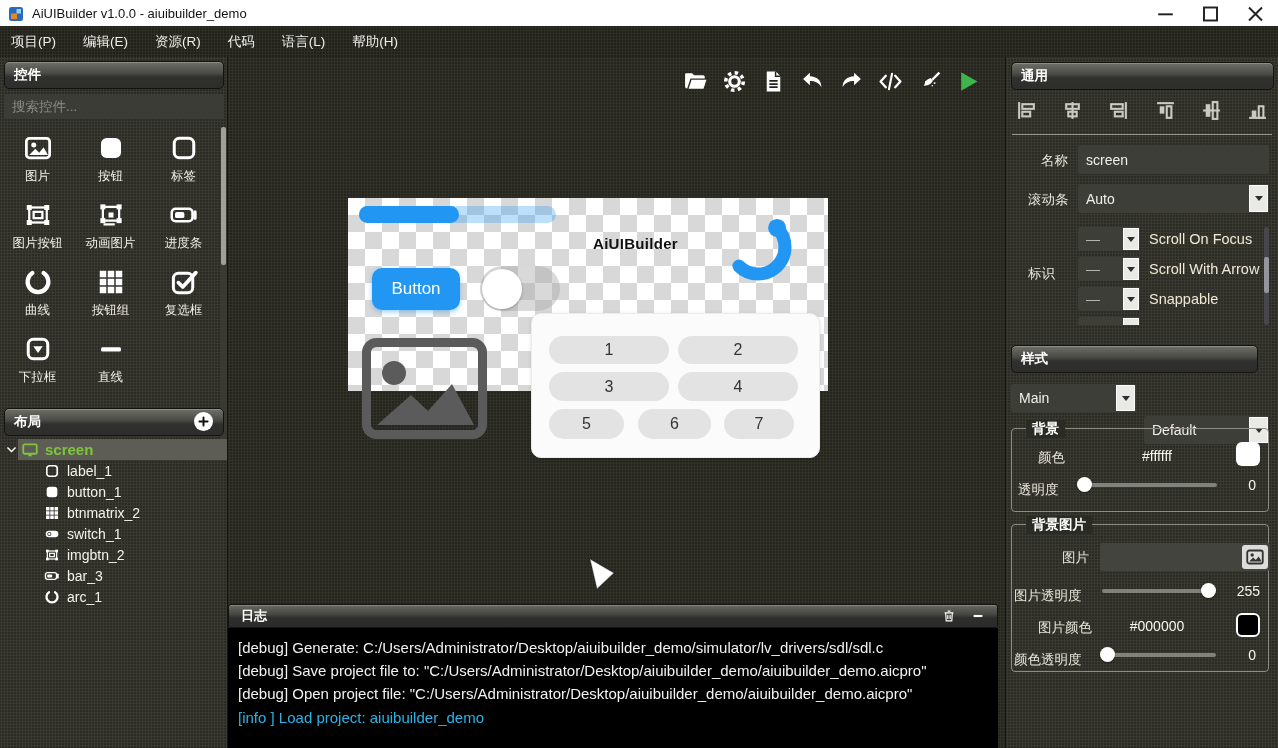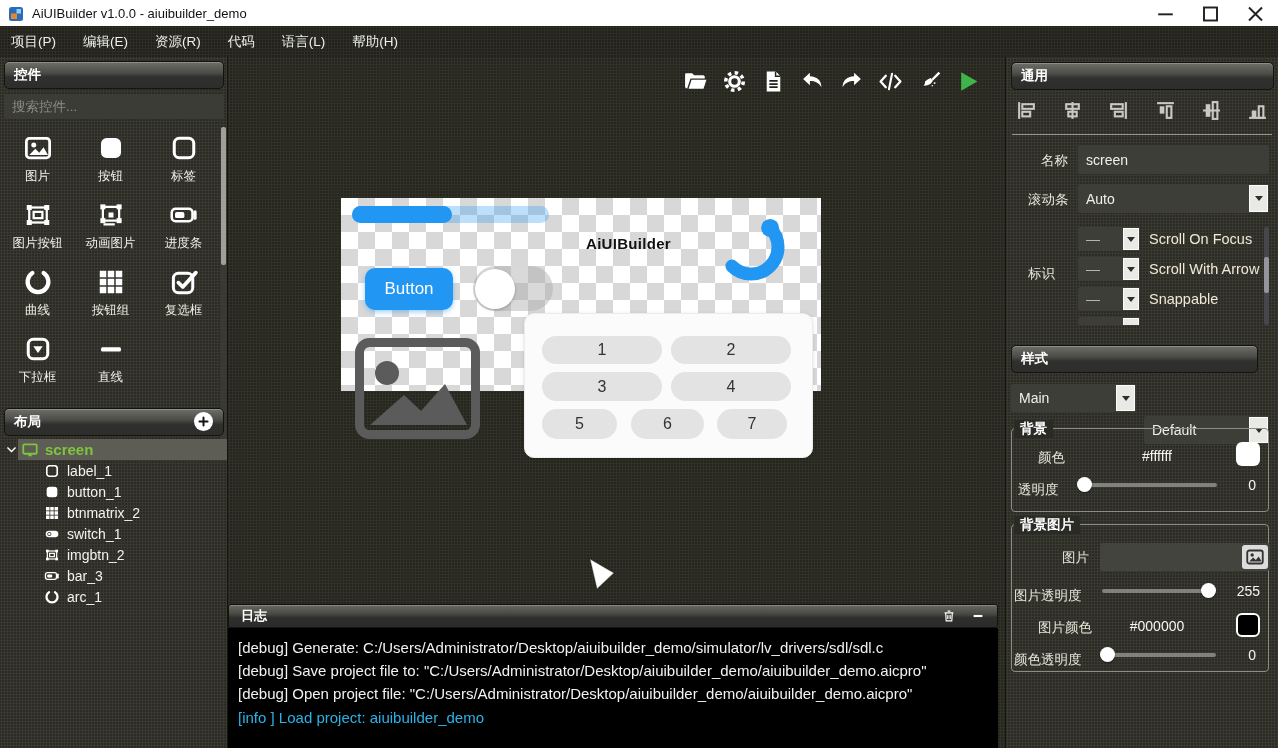--- a/index.html
+++ b/index.html
@@ -63,21 +63,21 @@
   #tree-root-icon { position:relative; width:18px; height:18px; margin-left:3px; color:#7ec53e; }
   #tree-root-label { position:relative; margin-left:6px; color:#7ec53e; font-weight:bold; font-size:15px; }
   .tree-child { height:21px; display:flex; align-items:center; padding-left:44px; }
   .tree-child .ticon { width:16px; height:16px; color:#fff; flex:none; }
   .tree-child .tlabel { margin-left:7px; font-size:14px; color:#f4f2ea; }
   
   #center { left:228px; top:57px; width:777px; height:691px; }
   #toolbar { position:absolute; right:24px; top:12px; display:flex; gap:14px; }
   .tool { width:25px; height:25px; color:#fff; }
   .tool.run { color:#3eb54a; }
-  #design-canvas { position:absolute; left:113px; top:141px; width:480px; height:193px;
+  #design-canvas { position:absolute; left:120px; top:141px; width:480px; height:193px;
     background-color:#fff;
     background-image:
       linear-gradient(45deg,#d8d8d8 25%,transparent 25%,transparent 75%,#d8d8d8 75%),
       linear-gradient(45deg,#d8d8d8 25%,transparent 25%,transparent 75%,#d8d8d8 75%);
     background-position:0 0,17px 17px; background-size:34px 34px; }
   #cv-bar { position:absolute; left:11px; top:8px; width:197px; height:17px; border-radius:9px;
     background:rgba(33,150,243,.30); }
   #cv-bar-ind { position:absolute; left:0; top:0; width:100px; height:17px; border-radius:9px; background:#2196f3; }
   #cv-label { position:absolute; left:245px; top:37px; font-size:15px; font-weight:600; color:#111; letter-spacing:.3px; }
   #cv-arc { position:absolute; left:370px; top:8px; }
@@ -125,21 +125,21 @@
   .mini-dd { width:62px; height:24px; }
   .mini-dd .dd-text { color:#b7b5ab; }
   .mini-dd .dd-btn { width:16px; }
   #flags-wrap { position:absolute; left:72px; top:170px; width:186px; height:98px; overflow:hidden; }
   .flag-row { position:absolute; left:0; display:flex; align-items:center; }
   .flag-row .mini-dd { position:relative; flex:none; }
   .flag-label { margin-left:9px; font-size:14.5px; color:#efe9d6; white-space:nowrap; }
   #flags-scroll-track { position:absolute; left:258px; top:170px; width:5px; height:98px; background:#46464b; border-radius:2px; }
   #flags-scroll-thumb { position:absolute; left:258px; top:200px; width:5px; height:36px; background:#94949c; border-radius:2px; }
   .group { position:absolute; left:5px; width:258px; border:1px solid #8d8b82; border-radius:4px; }
-  .group-legend { position:absolute; top:-9px; left:2px; padding:0 6px; background:#2b2b26;
+  .group-legend { position:absolute; top:-9px; left:14px; padding:0 6px; background:#2b2b26;
     font-size:13.5px; font-weight:bold; color:#fff; }
   .rp-value { position:absolute; font-size:14px; color:#f6f4ef; }
   .swatch { position:absolute; width:24px; height:24px; border-radius:6px; }
   .slider { position:absolute; height:16px; }
   .sl-track { position:absolute; left:0; right:0; top:6px; height:4px; border-radius:2px; background:#82827c; }
   .sl-knob { position:absolute; top:0; width:15px; height:15px; border-radius:50%; background:#fff;
     box-shadow:0 1px 2px rgba(0,0,0,.4); }
   #img-field-btn { position:absolute; right:2px; top:2px; width:26px; height:24px; background:#dddddb;
     border-radius:3px; color:#333; padding:2px 3px; }
   [data-icon] svg { width:100%; height:100%; display:block; }

